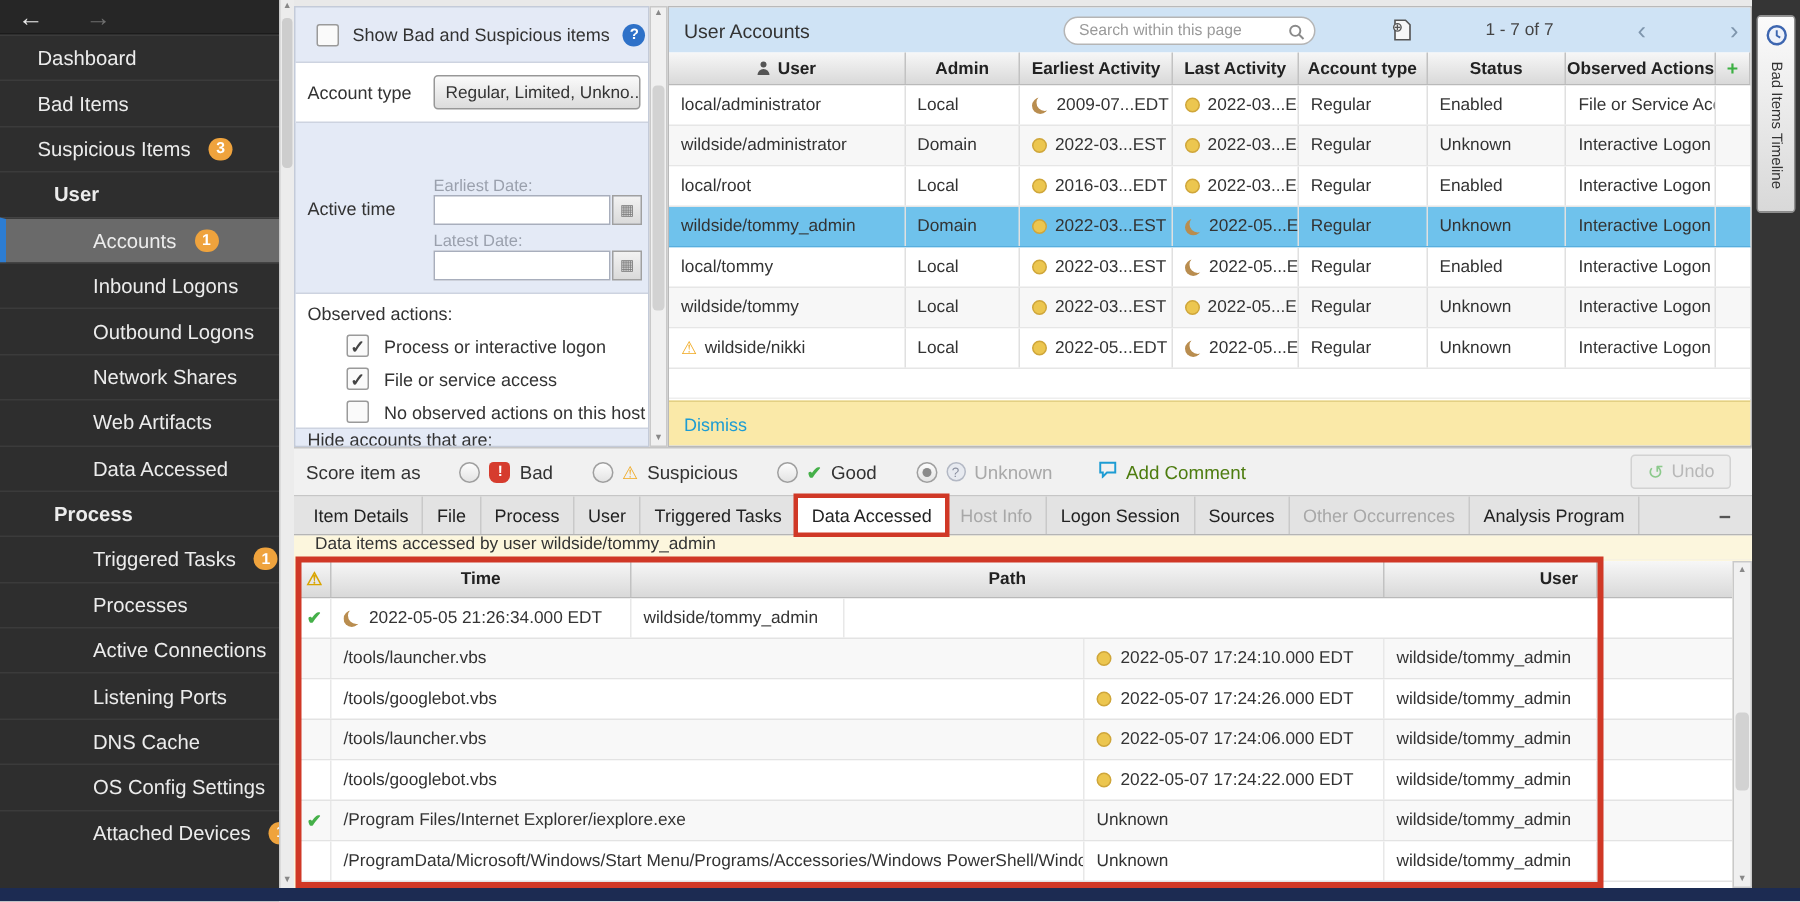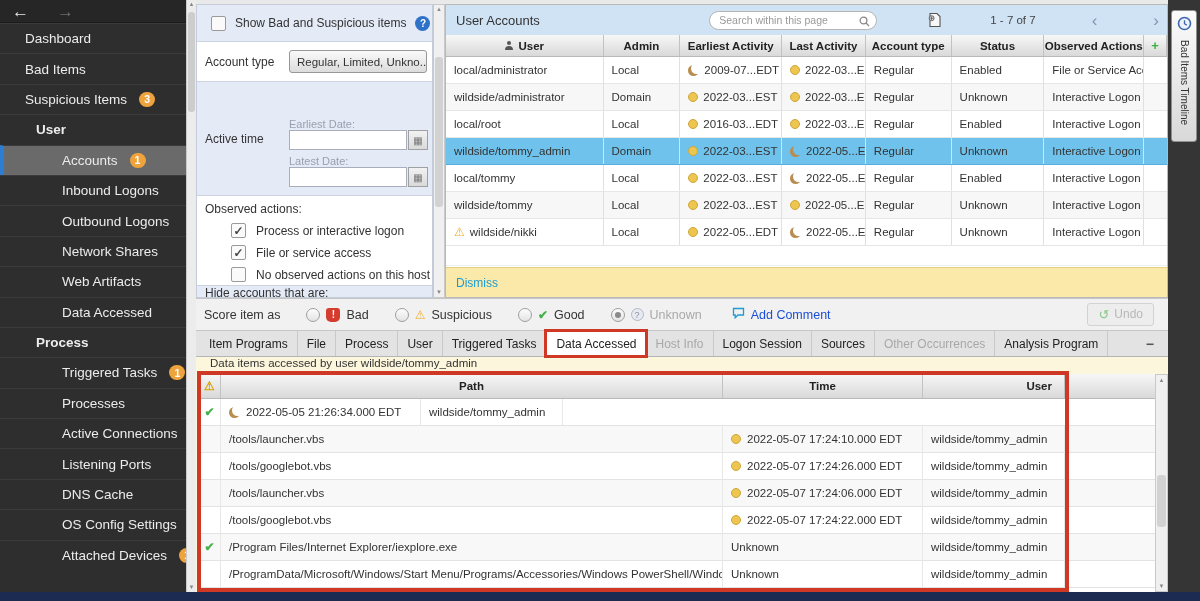--- a/index.html
+++ b/index.html
@@ -73,21 +73,21 @@
   .link { color:#1d9cd3; }
 
   
   .scorebar { position:absolute; left:196px; top:298px; width:972px; height:33px; background:#f1f1f1; border-top:1px solid #c6c6c6; border-bottom:1px solid #c6c6c6; display:flex; align-items:center; padding-left:8px; font-size:12.5px; color:#333; }
   .radio { width:14px; height:14px; border-radius:50%; border:1px solid #9f9f9f; background:linear-gradient(#fdfdfd,#e3e3e3); display:inline-flex; align-items:center; justify-content:center; flex:0 0 auto; }
   .radio.on::after { content:''; width:6px; height:6px; border-radius:50%; background:#8a8a8a; }
   .opt { display:flex; align-items:center; gap:6px; margin-left:26px; }
   .opt.dim { color:#a9a9a9; }
   .ic-bad { width:14px; height:14px; background:#d63c2e; border-radius:3px 3px 5px 5px; color:#fff; font-size:10px; font-weight:bold; display:inline-flex; align-items:center; justify-content:center; }
   .ic-unk { width:13px; height:13px; border-radius:50%; border:1px solid #b3b8c4; background:#e7eaf0; color:#8b90a0; font-size:9px; display:inline-flex; align-items:center; justify-content:center; }
-  .addc { display:flex; align-items:center; gap:6px; margin-left:30px; color:#1d4ed8; }
+  .addc { display:flex; align-items:center; gap:6px; margin-left:30px; color:#4d7c0f; }
   .undo-btn { margin-left:auto; margin-right:14px; background:#ededed; border:1px solid #d2d2d2; border-radius:3px; color:#b8b8b8; font-size:12px; padding:3px 10px 4px; display:flex; align-items:center; gap:5px; }
   .undo-glyph { color:#8cc98c; font-size:13px; line-height:1; }
 
   
   .tabbar { position:absolute; left:196px; top:331px; width:972px; height:26px; background:#e3e3e3; border-bottom:1px solid #b5b5b5; display:flex; align-items:stretch; padding-left:4px; }
   .tab { display:flex; align-items:center; padding:0 9px; font-size:12px; color:#222; border-right:1px solid #c9c9c9; white-space:nowrap; }
   .tab.disabled { color:#a8a8a8; }
   .tab.active { background:#fff; border:1px solid #a9a9a9; border-bottom:none; }
   .tab.hl { outline:3px solid #d03826; outline-offset:-1px; z-index:5; }
   .minimize { margin-left:auto; margin-right:14px; align-self:center; color:#555; font-size:14px; font-weight:bold; }
@@ -455,21 +455,21 @@
       <span>Add Comment</span>
     </span>
     <span class="undo-btn">
       <span class="undo-glyph">↺</span>
       <span>Undo</span>
     </span>
   </div>
 
   <div class="tabbar" id="tabbar">
       <div class="tab">
-        <span>Item Programs</span>
+        <span>Item Details</span>
       </div>
       <div class="tab">
         <span>File</span>
       </div>
       <div class="tab">
         <span>Process</span>
       </div>
       <div class="tab">
         <span>User</span>
       </div>
@@ -497,25 +497,25 @@
       <span class="minimize">−</span>
     </div>
 
   <div class="caption">Data items accessed by user wildside/tommy_admin</div>
   <div class="bottombg"></div>
   <div class="dtable">
     <div class="d-head" id="d-head">
         <div class="dh-cell" style="width: 22px; justify-content: center;">
           <span class="ic-warn" style="color: rgb(217, 164, 0);">⚠</span>
         </div>
+        <div class="dh-cell" style="width: 200px; justify-content: center;">
+          <span>Time</span>
+        </div>
         <div class="dh-cell" style="width: 502px; justify-content: center;">
           <span>Path</span>
-        </div>
-        <div class="dh-cell" style="width: 200px; justify-content: center;">
-          <span>Time</span>
         </div>
         <div class="dh-cell" style="width: 142px; justify-content: flex-end; padding-right: 12px;">
           <span>User</span>
         </div>
         <div class="dh-cell" style="width: 90px; border-right: none;"></div>
       </div>
     <div id="d-body">
         <div class="d-row">
           <div class="d-cell" style="width: 22px; padding: 0px; justify-content: center;">
             <span class="ic-good">✔</span>

